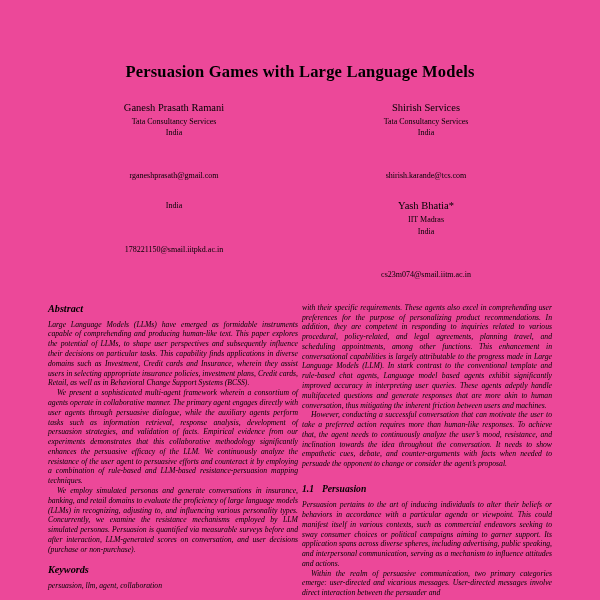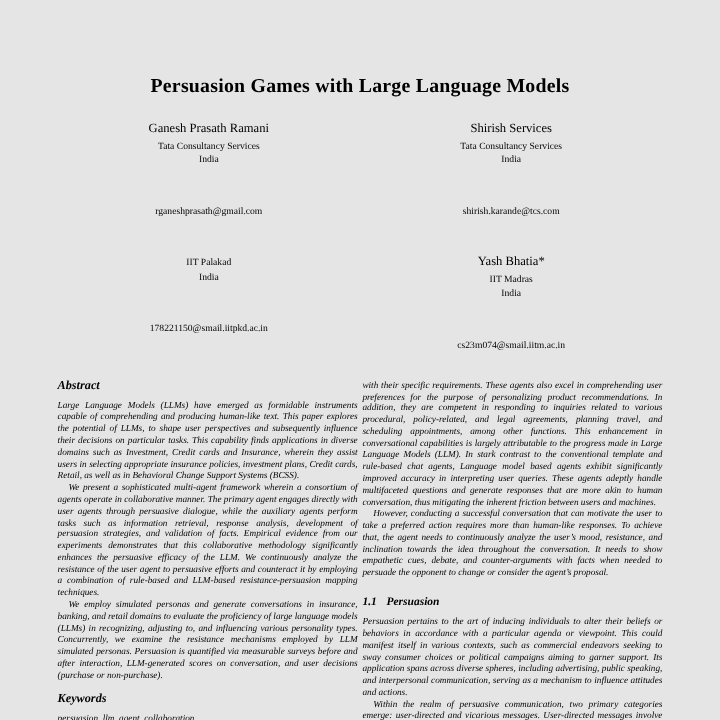--- a/index.html
+++ b/index.html
@@ -7,32 +7,32 @@
   body {
     background: #ffffff;
     color: #000000;
     font-family: "Liberation Serif", serif;
     overflow: hidden;
   }
   .page {
     width: 600px;
     height: 600px;
     padding: 62px 48px 0 48px;
-    background: #e5e5e5;
+    background: #ec4899;
   }
   .title {
     text-align: center;
     font-size: 16.5px;
     font-weight: bold;
     letter-spacing: 0.2px;
   }
   .authors {
     display: grid;
     grid-template-columns: 1fr 1fr;
-    row-gap: 31px;
+    row-gap: 18px;
     margin-top: 20px;
   }
   .author { text-align: center; }
   .author .name { font-size: 10.5px; margin-bottom: 3px; }
   .author .affil { font-size: 8px; line-height: 1.4; }
   .author .email { font-size: 8px; line-height: 1.5; margin-top: 32px; }
   .body-cols {
     display: flex;
     gap: 4px;
     margin-top: 22px;
@@ -77,21 +77,20 @@
       <div class="affil">India</div>
       <div class="email">rganeshprasath@gmail.com</div>
     </div>
     <div class="author">
       <div class="name">Shirish Services</div>
       <div class="affil">Tata Consultancy Services</div>
       <div class="affil">India</div>
       <div class="email">shirish.karande@tcs.com</div>
     </div>
     <div class="author">
-      <div class="affil">IIT Palakad</div>
       <div class="affil">India</div>
       <div class="email">178221150@smail.iitpkd.ac.in</div>
     </div>
     <div class="author">
       <div class="name">Yash Bhatia*</div>
       <div class="affil">IIT Madras</div>
       <div class="affil">India</div>
       <div class="email">cs23m074@smail.iitm.ac.in</div>
     </div>
   </div>

